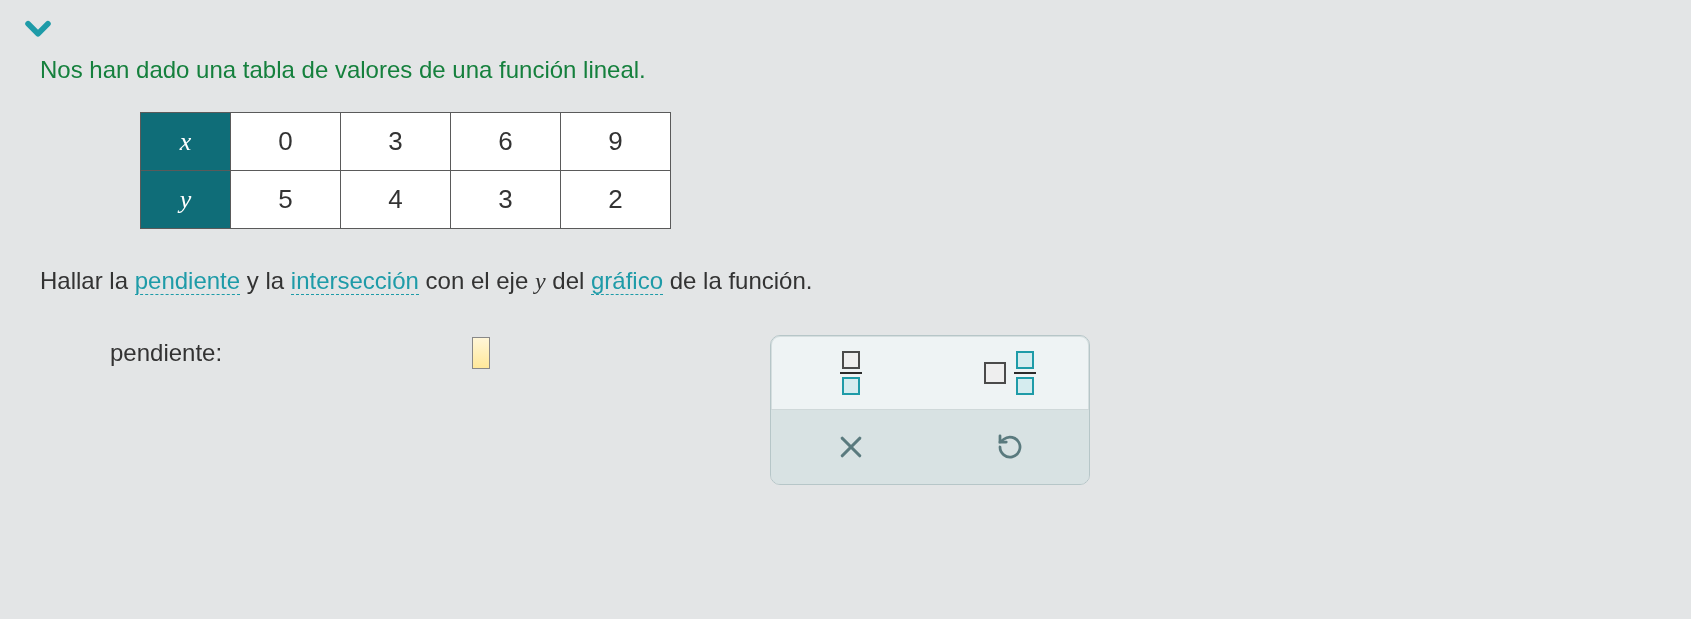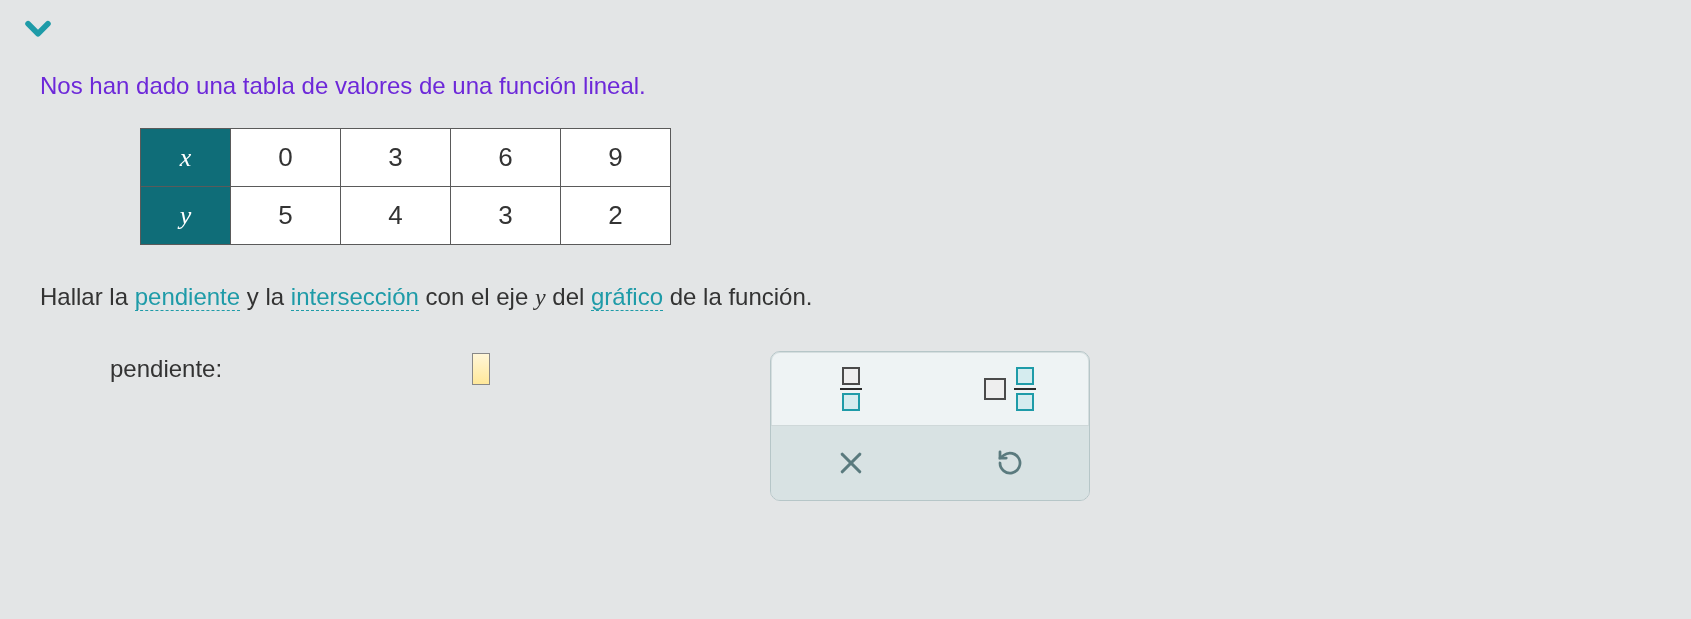--- a/index.html
+++ b/index.html
@@ -11,21 +11,21 @@
       font-size: 24px;
       line-height: 1.5;
     }
     .chevron {
       width: 36px; height: 36px;
       display: flex; align-items: center; justify-content: center;
       color: #1e9ba8;
       margin-left: -20px;
       margin-bottom: 6px;
     }
-    .problem-text { color: #6d28d9; margin: 22px 0 24px 0; }
+    .problem-text { color: #15803d; margin: 6px 0 24px 0; }
     .data-table {
       border-collapse: collapse;
       margin: 0 0 34px 100px;
       background: #fff;
     }
     .data-table td, .data-table th {
       border: 1px solid #5a5a5a;
       width: 110px; height: 58px;
       text-align: center;
       font-size: 26px;

